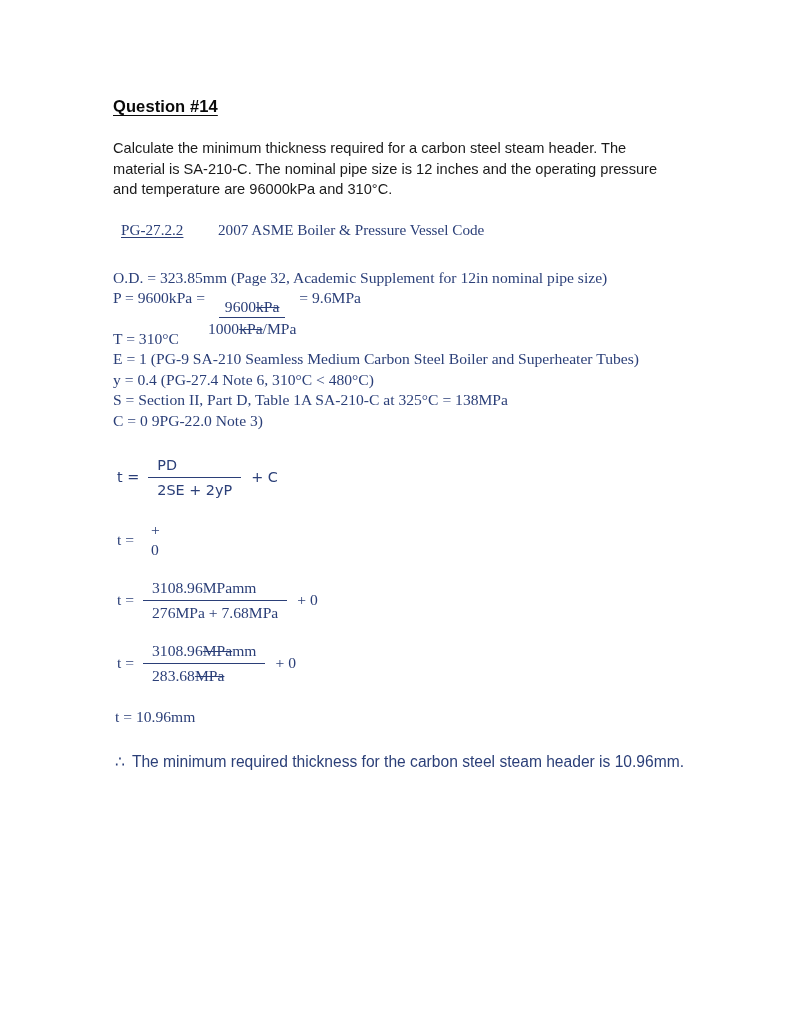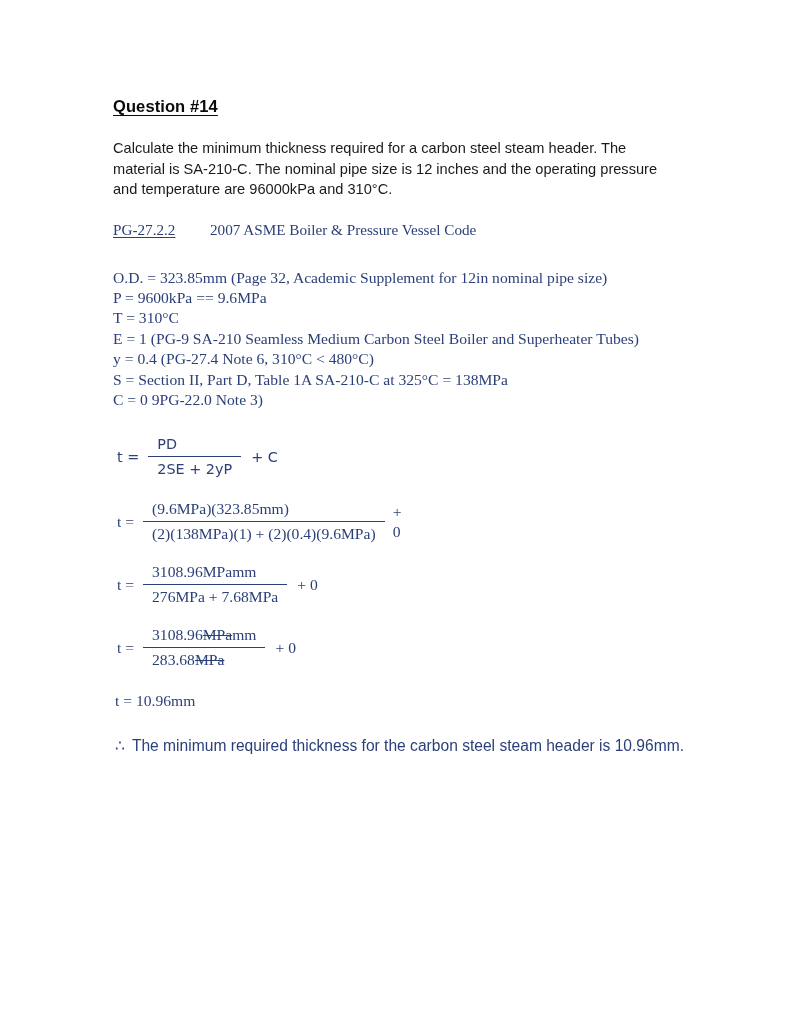--- a/index.html
+++ b/index.html
@@ -60,21 +60,21 @@
     color: #1a1a1a;
     margin: 0 0 44px 0;
   }
   .u { text-decoration: underline; text-underline-offset: 2px; }
 
   
   .ref-row {
     color: #2b3f78;
     font-family: "Liberation Serif", serif;
     font-size: 15.2px;
-    margin: 0 0 29px 0;
+    margin: 0 0 29px 8px;
     display: flex;
   }
   .ref-code {
     text-decoration: underline;
     text-underline-offset: 2px;
     width: 97px;
     flex: 0 0 97px;
   }
   .ref-title { white-space: nowrap; }
 
@@ -202,20 +202,24 @@
     <div class="ref-row">
       <span class="ref-code">PG-27.2.2</span>
       <span class="ref-title">2007 ASME Boiler &amp; Pressure Vessel Code</span>
     </div>
 
     <div class="vars">
       <div class="vline">O.D. = 323.85mm (Page 32, Academic Supplement for 12in nominal pipe size)</div>
 
       <div class="p-line">
         <span>P = 9600kPa =</span>
+        <span class="p-frac">
+          <span class="num"><span>9600</span><span class="strike">kPa</span></span>
+          <span class="den"><span>1000</span><span class="strike">kPa</span><span>/MPa</span></span>
+        </span>
         <span class="p-tail">= 9.6MPa</span>
       </div>
 
       <div class="vline">T = 310°C</div>
       <div class="vline">E = 1 (PG-9 SA-210 Seamless Medium Carbon Steel Boiler and Superheater Tubes)</div>
       <div class="vline">y = 0.4 (PG-27.4 Note 6, 310°C &lt; 480°C)</div>
       <div class="vline">S = Section II, Part D, Table 1A SA-210-C at 325°C = 138MPa</div>
       <div class="vline">C = 0 9PG-22.0 Note 3)</div>
     </div>
 
@@ -225,24 +229,20 @@
         <span class="eq-lhs">t =</span>
         <span class="frac">
           <span class="num">PD</span>
           <span class="den">2SE + 2yP</span>
         </span>
         <span class="eq-tail">+ C</span>
       </div>
 
       <div class="eq eq-serif eq2">
         <span class="eq-lhs">t =</span>
-        <span class="frac">
-          <span class="num">(9.6MPa)(323.85mm)</span>
-          <span class="den">(2)(138MPa)(1) + (2)(0.4)(9.6MPa)</span>
-        </span>
         <span class="eq-tail-stack">
           <span>+</span>
           <span>0</span>
         </span>
       </div>
 
       <div class="eq eq-serif eq3">
         <span class="eq-lhs">t =</span>
         <span class="frac">
           <span class="num">3108.96MPamm</span>

